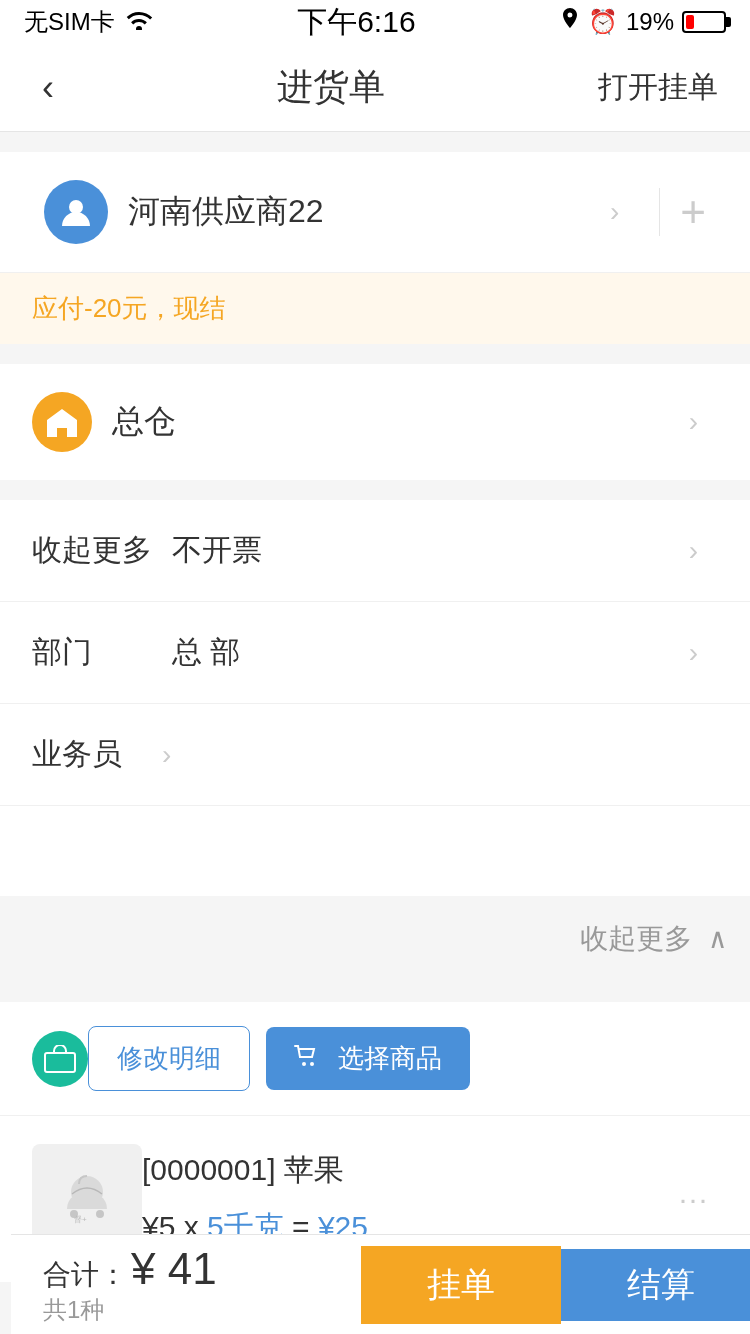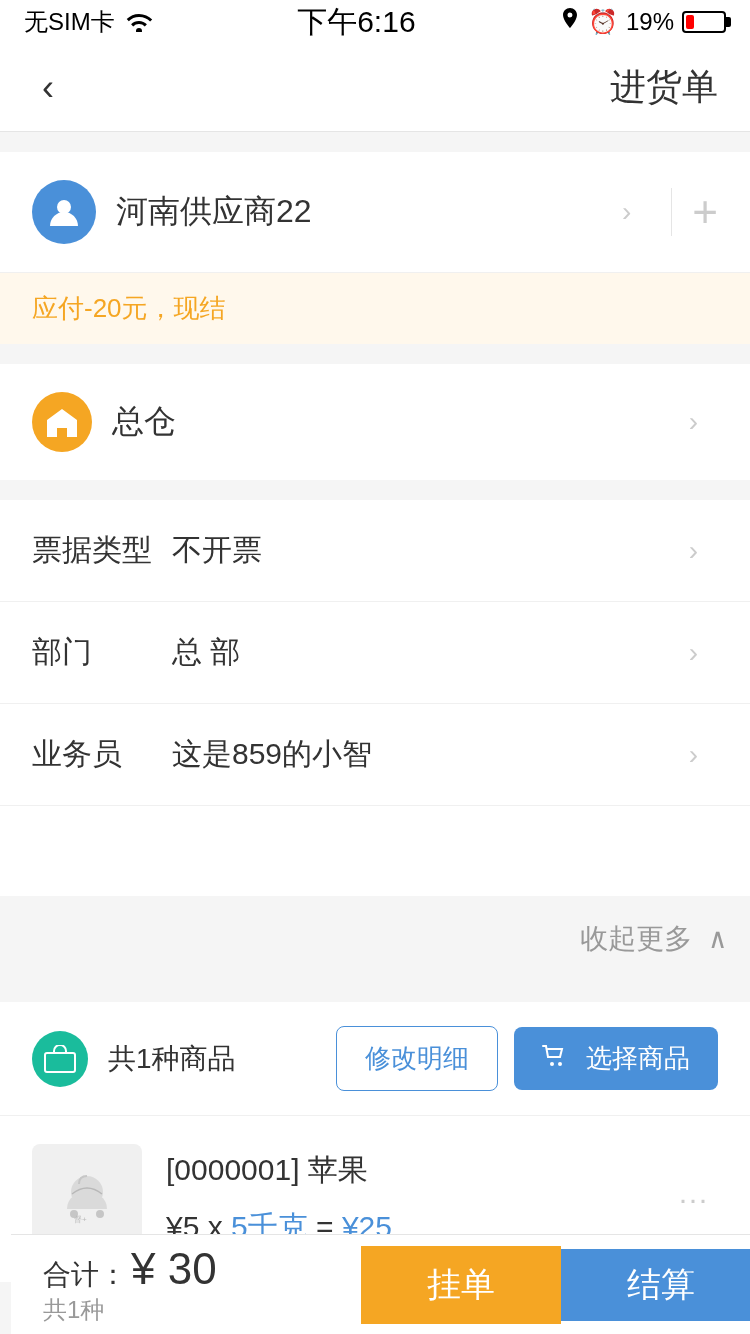--- a/index.html
+++ b/index.html
@@ -18,21 +18,21 @@
     .status-bar {
       height: 44px;
       background: #fff;
       display: flex;
       align-items: center;
       justify-content: space-between;
       padding: 0 24px;
       font-size: 24px;
       color: #000;
     }
-    .status-left { display: flex; align-items: flex-end; gap: 10px; }
+    .status-left { display: flex; align-items: center; gap: 10px; }
     .status-center { font-size: 30px; font-weight: 500; }
     .status-right { display: flex; align-items: center; gap: 8px; font-size: 24px; }
     .battery-icon {
       width: 44px; height: 22px; border: 2px solid #000; border-radius: 4px; position: relative; display: inline-block;
     }
     .battery-icon::after {
       content: ''; position: absolute; right: -7px; top: 50%; transform: translateY(-50%);
       width: 5px; height: 10px; background: #000; border-radius: 0 2px 2px 0;
     }
     .battery-fill {
@@ -74,21 +74,21 @@
 
     
     .card {
       background: #fff;
       margin-bottom: 0;
     }
 
     
     .supplier-row {
       background: #fff;
-      padding: 28px 32px;
+      padding: 28px 44px;
       display: flex;
       align-items: center;
       border-bottom: 1px solid #f0f0f0;
     }
     .supplier-avatar {
       width: 64px; height: 64px; border-radius: 50%; background: #4a90d9;
       display: flex; align-items: center; justify-content: center;
       color: #fff; font-size: 28px; flex-shrink: 0;
     }
     .supplier-name {
@@ -237,21 +237,20 @@
       border-radius: 8px;
       display: flex;
       align-items: center;
       justify-content: center;
       flex-shrink: 0;
       overflow: hidden;
     }
     .product-thumb svg { width: 70px; height: 70px; opacity: 0.4; }
     .product-info {
       flex: 1;
-      margin-left: 24px;
     }
     .product-name {
       font-size: 30px;
       color: #333;
       margin-bottom: 16px;
     }
     .product-price {
       font-size: 30px;
       color: #333;
     }
@@ -337,20 +336,21 @@
     <span>19%</span>
     <div class="battery-icon">
       <div class="battery-fill"></div>
     </div>
   </div>
 </div>
 
 <div class="nav-bar">
   <span class="nav-back">‹</span>
   <span class="nav-title">进货单</span>
+  <span class="nav-action">打开挂单</span>
 </div>
 
 <div class="spacer"></div>
 
 <div class="card">
   <div class="supplier-row">
     <div class="supplier-avatar">
       <svg width="36" height="36" viewBox="0 0 36 36">
           <circle cx="18" cy="13" r="7" fill="#fff"></circle>
           <path d="M4 32c0-7.7 6.3-14 14-14s14 6.3 14 14" fill="#fff"></path>
@@ -371,49 +371,47 @@
           <path d="M17 2L2 13v17h10v-9h10v9h10V13L17 2z" fill="#fff"></path>
         </svg>
     </div>
     <span class="warehouse-name">总仓</span>
     <span class="chevron-right">›</span>
   </div>
 </div>
 
 <div class="form-section">
   <div class="form-row">
-    <span class="form-label">票据类型</span>
+    <span class="form-label">收起更多</span>
     <span class="form-value">不开票</span>
     <span class="chevron-right">›</span>
   </div>
   <div class="form-row">
     <span class="form-label">部门</span>
     <span class="form-value">总 部</span>
     <span class="chevron-right">›</span>
   </div>
   <div class="form-row">
     <span class="form-label">业务员</span>
-    <span class="form-value">这是859的小智</span>
     <span class="chevron-right">›</span>
   </div>
   <div class="form-row">
   </div>
 </div>
 
 <div class="collapse-bar">收起更多 ∧</div>
 
 <div class="products-section">
   <div class="products-header">
     <div class="products-icon">
       <svg width="32" height="28" viewBox="0 0 32 28" fill="none">
         <rect x="1" y="8" width="30" height="19" rx="2" stroke="#fff" stroke-width="2"></rect>
         <path d="M10 8V6a6 6 0 0 1 12 0v2" stroke="#fff" stroke-width="2"></path>
       </svg>
     </div>
-    <span class="products-count">共1种商品</span>
     <button class="btn-outline">修改明细</button>
     <button class="btn-primary">
       <span>
         <svg width="24" height="22" viewBox="0 0 24 22" fill="none">
           <path d="M1 1h3l2 11h12l2-8H6" stroke="#fff" stroke-width="2" stroke-linecap="round"></path>
           <circle cx="10" cy="19" r="2" fill="#fff"></circle>
           <circle cx="18" cy="19" r="2" fill="#fff"></circle>
         </svg>
       </span>
       <span>选择商品</span>
@@ -443,19 +441,19 @@
     <span class="product-more">···</span>
   </div>
 </div>
 
 <div style="height: 100px;"></div>
 
 <div class="bottom-bar">
   <div class="total-section">
     <div style="display:flex;align-items:baseline;gap:4px;">
       <span class="total-label">合计：</span>
-      <span class="total-amount">¥ 30</span>
+      <span class="total-amount">¥ 41</span>
     </div>
     <div class="total-count">共1种</div>
   </div>
   <div class="btn-hang">挂单</div>
   <div class="btn-settle">结算</div>
 </div>
 
 </body></html>

